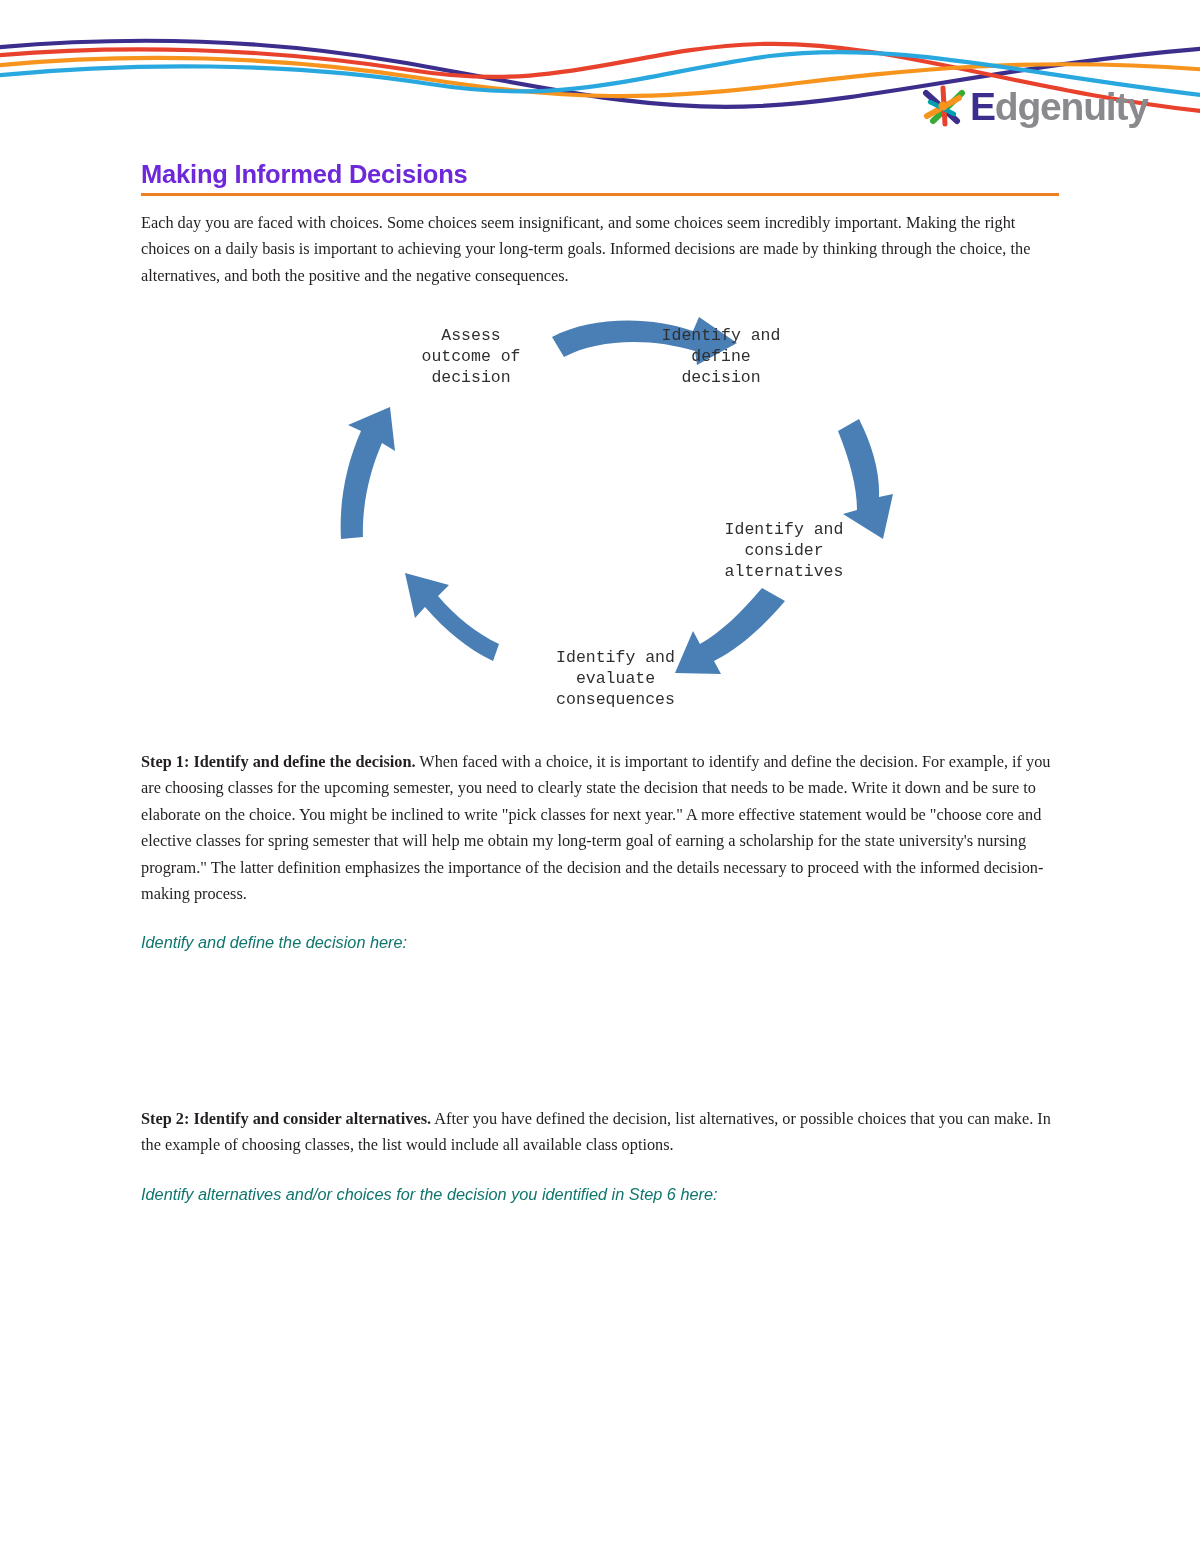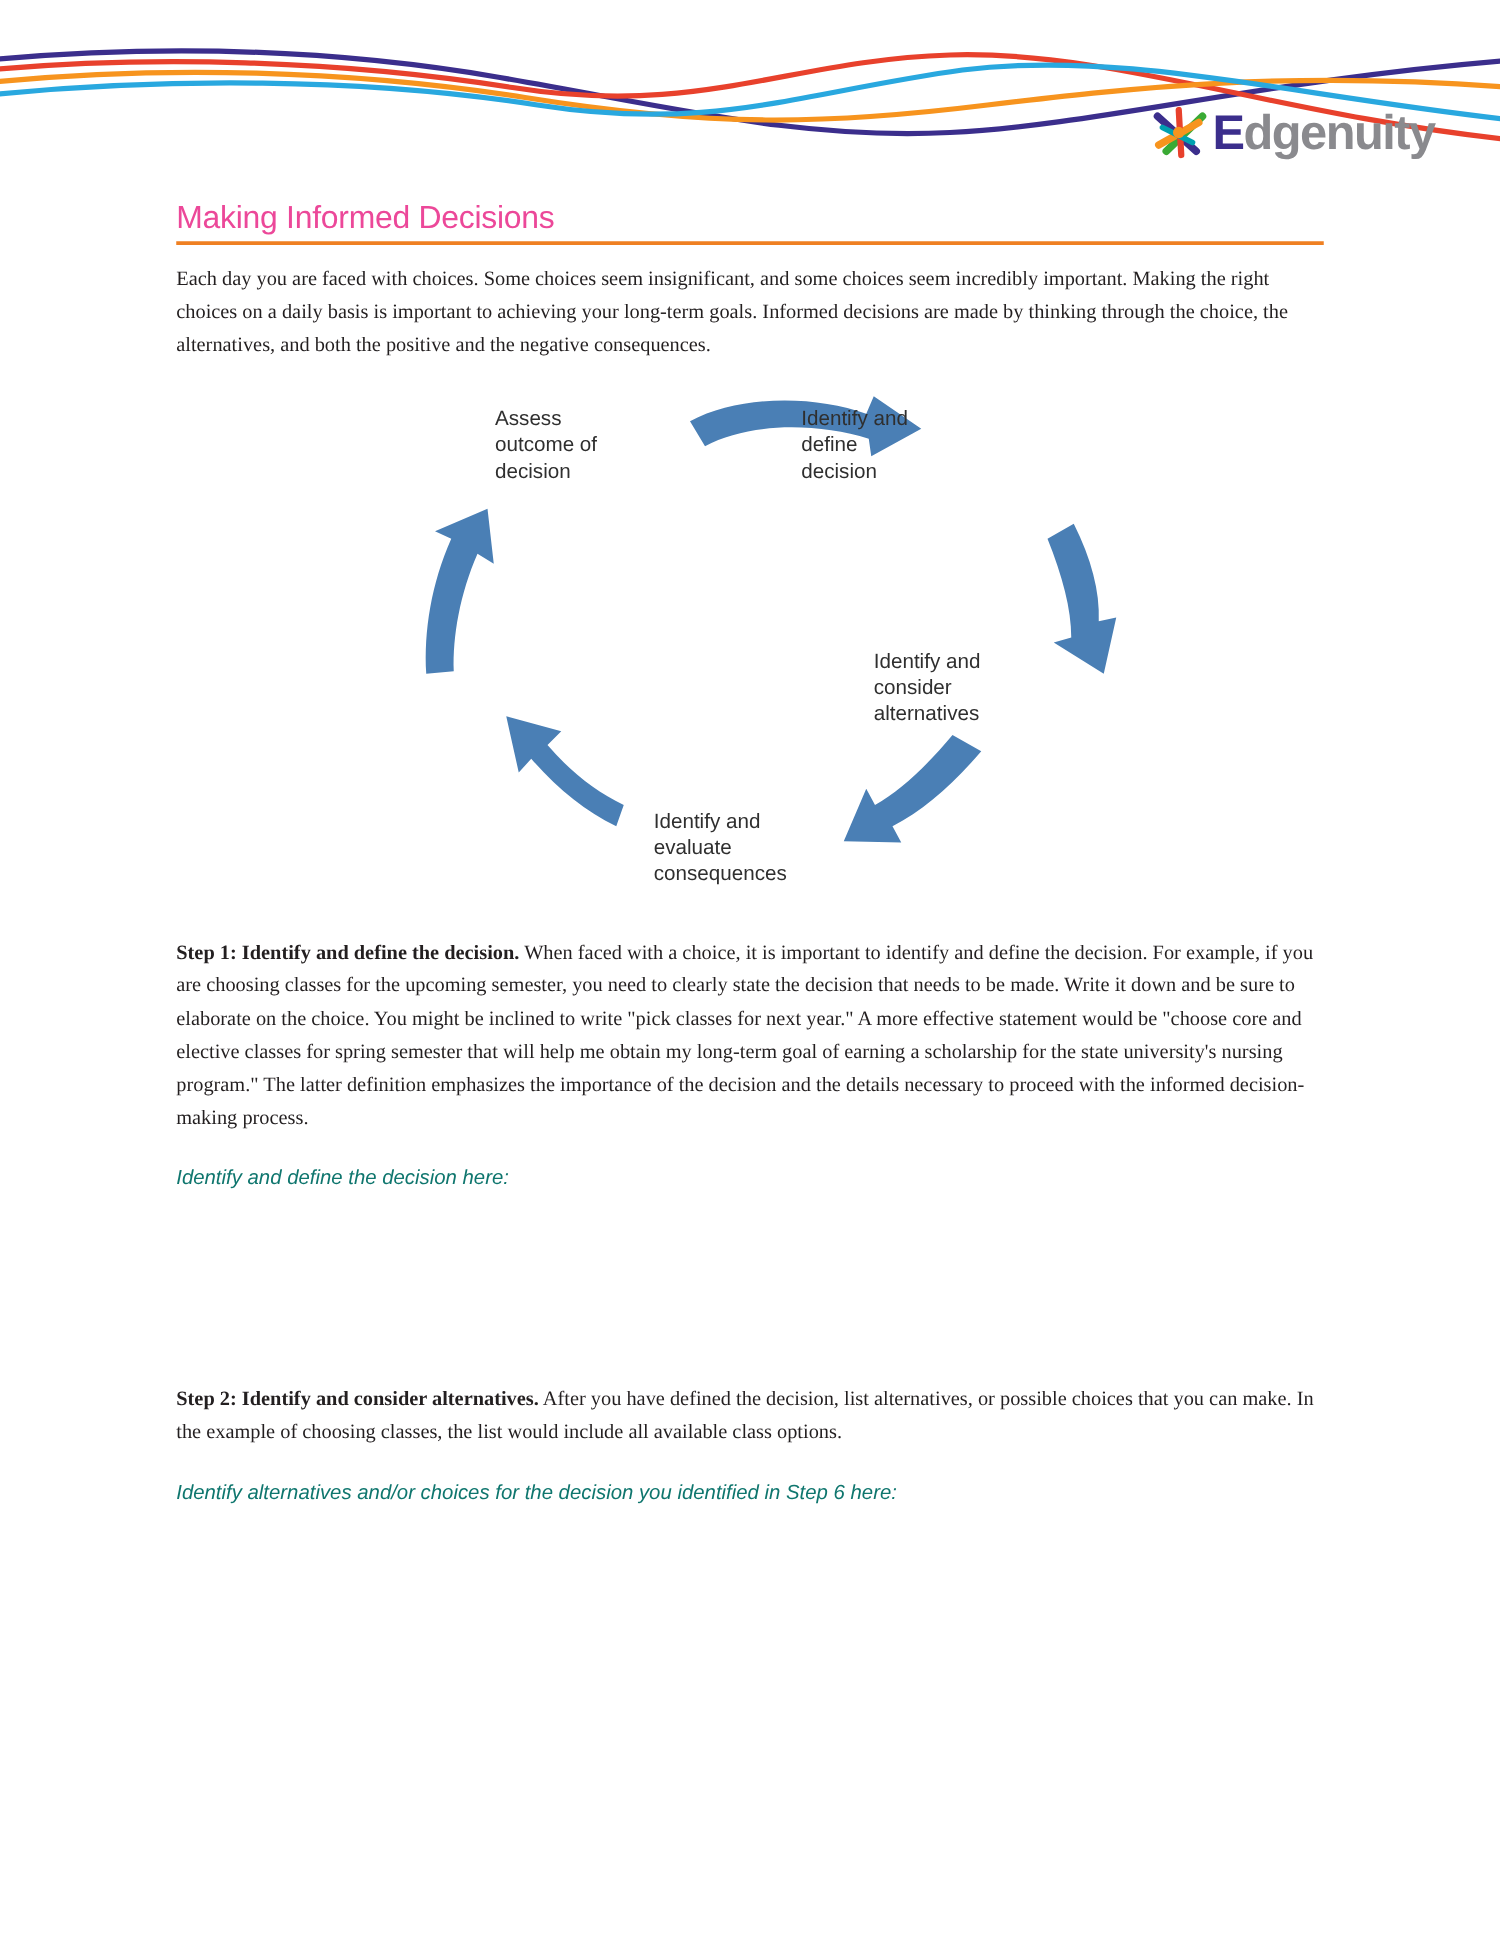--- a/index.html
+++ b/index.html
@@ -60,22 +60,22 @@
   
   #doc-body {
     position: absolute;
     left: 141px;
     top: 160px;
     width: 918px;
   }
 
   #page-title {
     font-size: 25.5px;
-    font-weight: 400;
-    color: #ec4899;
+    font-weight: 700;
+    color: #6d28d9;
     letter-spacing: -0.2px;
     margin: 0 0 4px 0;
     line-height: 1.15;
   }
   #title-rule {
     height: 2.5px;
     background: #ef8022;
     width: 918px;
     margin: 0 0 14px 0;
   }
@@ -106,22 +106,22 @@
   }
   #cycle-svg {
     position: absolute;
     left: 0;
     top: 0;
     width: 918px;
     height: 420px;
   }
   .cycle-label {
     position: absolute;
-    text-align: left;
-    font-family: Liberation Sans, sans-serif;
+    text-align: center;
+    font-family: Liberation Mono, monospace;
     font-size: 16.5px;
     line-height: 1.28;
     color: #2f2f2f;
     font-weight: 400;
     white-space: pre-line;
   }
   #label-assess         { left: 255px; top: 14px;  width: 150px; }
   #label-identify-define{ left: 500px; top: 14px;  width: 160px; }
   #label-consider-alt   { left: 558px; top: 208px; width: 170px; }
   #label-evaluate-cons  { left: 382px; top: 336px; width: 185px; }

